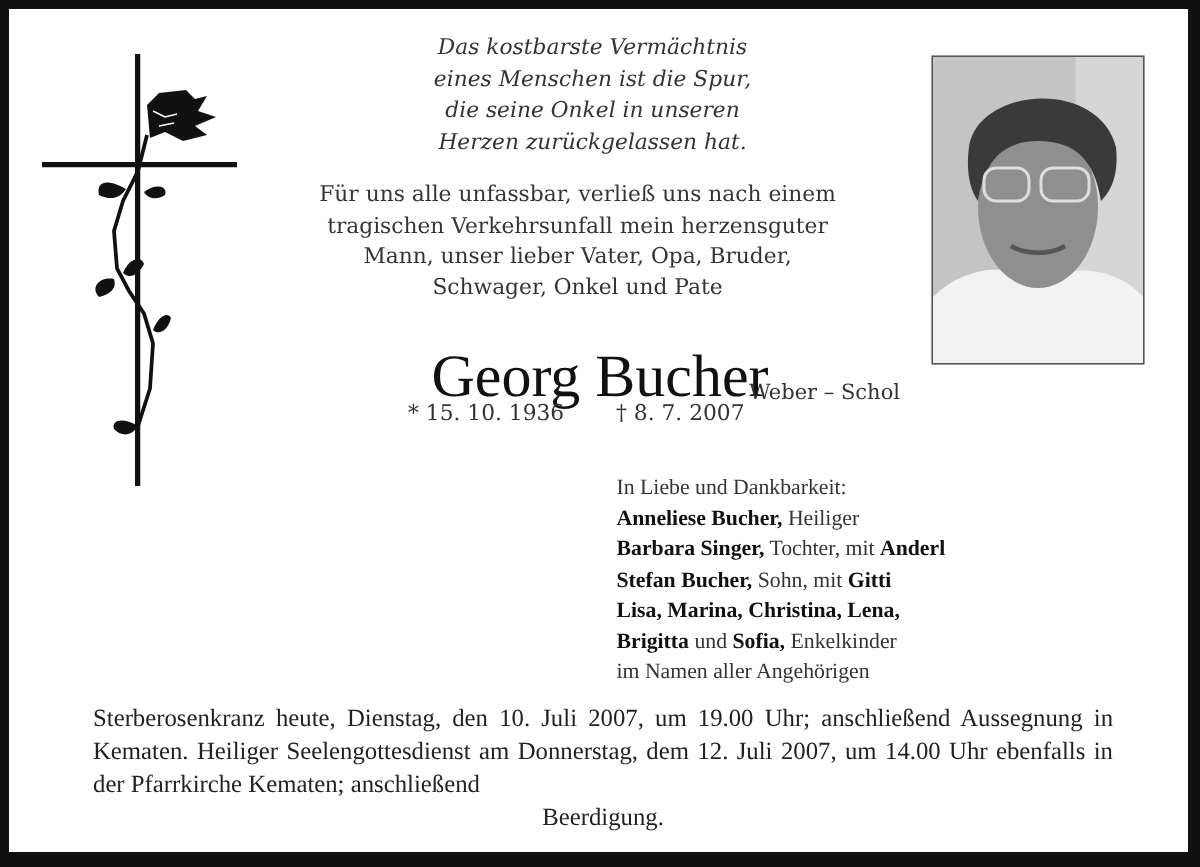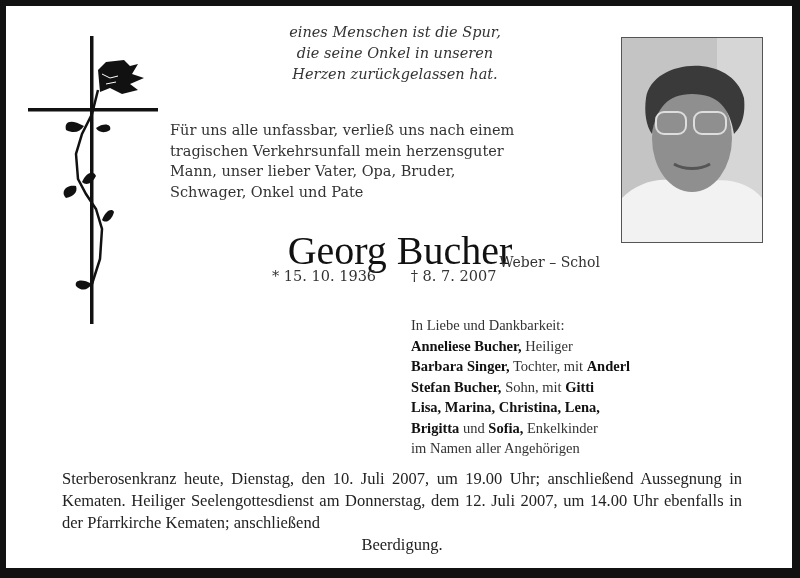--- a/index.html
+++ b/index.html
@@ -10,21 +10,21 @@
     border-right:8px solid #111; border-bottom:10px solid #111;
     background:#fff;
   }
   .cross { position:absolute; left:26px; top:34px; width:134px; height:292px; }
   .poem {
     position:absolute; left:230px; top:22px; width:330px; text-align:center;
     font-family:"DejaVu Serif",serif; font-style:italic; font-size:14.5px; line-height:21px; color:#333;
   }
   .poem div { white-space:nowrap; }
   .intro {
-    position:absolute; left:170px; top:120px; width:430px; 
+    position:absolute; left:170px; top:120px; width:430px; text-align:center;
     font-family:"DejaVu Serif",serif; font-size:14.5px; line-height:20.5px; color:#333;
   }
   .intro div { white-space:nowrap; }
   .name {
     position:absolute; left:200px; top:228px; width:400px; text-align:center;
     font-family:"Liberation Serif",serif; font-size:40px; line-height:46px; color:#111;
   }
   .origin {
     position:absolute; left:200px; top:254px; width:400px; text-align:right;
     font-family:"DejaVu Serif",serif; font-size:14px; color:#333;
@@ -63,20 +63,21 @@
   <path d="M72 56 L66 80 L56 100 L50 120 L52 145 L60 160 L70 175 L76 195 L74 225 L66 250" stroke="#111" stroke-width="2.5" fill="none"></path>
   <path d="M58 92 C44 84 38 88 40 96 C48 100 54 98 58 92 Z" fill="#111"></path>
   <path d="M70 94 C78 88 86 90 84 96 C78 100 72 98 70 94 Z" fill="#111"></path>
   <path d="M56 148 C60 138 68 136 70 142 C66 150 60 152 56 148 Z" fill="#111"></path>
   <path d="M50 152 C40 150 34 158 40 164 C48 162 52 158 50 152 Z" fill="#111"></path>
   <path d="M76 186 C80 176 86 174 88 178 C86 186 80 190 76 186 Z" fill="#111"></path>
   <path d="M66 250 C56 244 48 246 50 252 C56 258 62 256 66 250 Z" fill="#111"></path>
 </svg>
 
 <div class="poem">
+  <div>Das kostbarste Vermächtnis</div>
   <div>eines Menschen ist die Spur,</div>
   <div>die seine Onkel in unseren</div>
   <div>Herzen zurückgelassen hat.</div>
 </div>
 
 <div class="intro">
   <div>Für uns alle unfassbar, verließ uns nach einem</div>
   <div>tragischen Verkehrsunfall mein herzensguter</div>
   <div>Mann, unser lieber Vater, Opa, Bruder,</div>
   <div>Schwager, Onkel und Pate</div>

